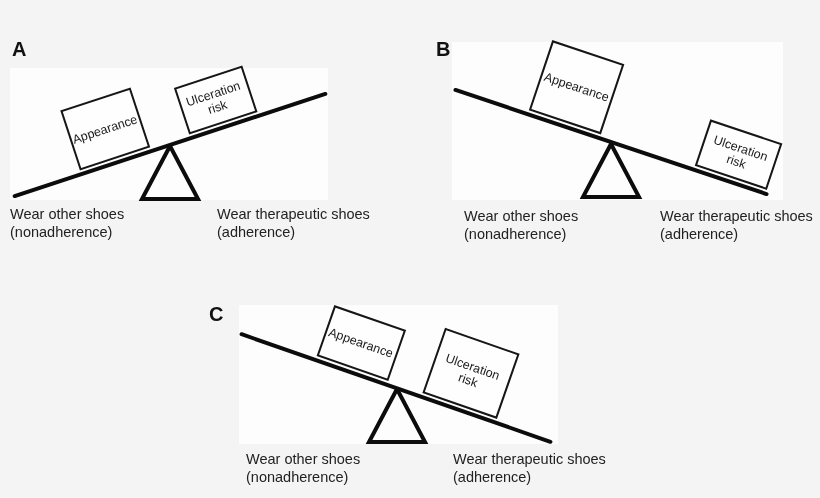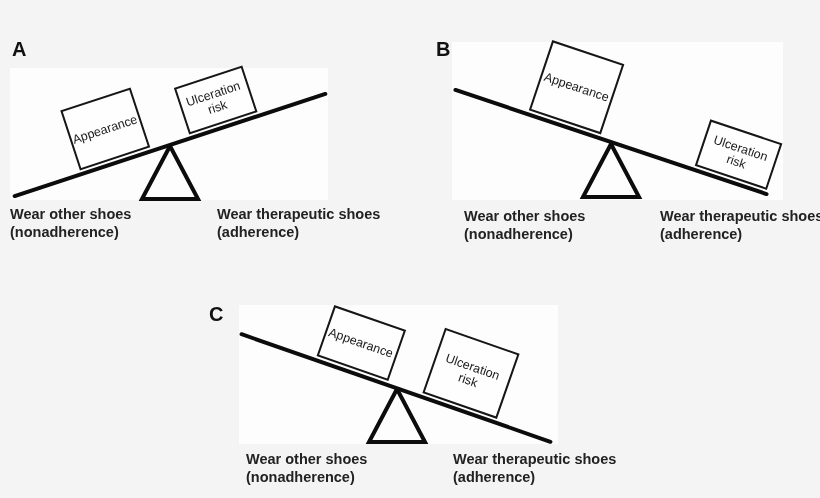--- a/index.html
+++ b/index.html
@@ -54,21 +54,20 @@
     stroke-width: 4;
     stroke-linejoin: miter;
   }
   .caption {
     position: absolute;
     font-size: 14.5px;
     line-height: 17.5px;
     color: #222222;
     white-space: nowrap;
     z-index: 4;
-    font-weight: bold;
   }
 </style>
 </head>
 <body>
 
 <section class="panel" style="left:10px; top:68px; width:318px; height:132px;"></section>
 
 <div class="panel-label" style="left:12px; top:38px;">A</div>
 
 <div class="plank" style="left:170px; top:145px; width:331px; transform:translate(-50%,-50%) rotate(-18.2deg);">

